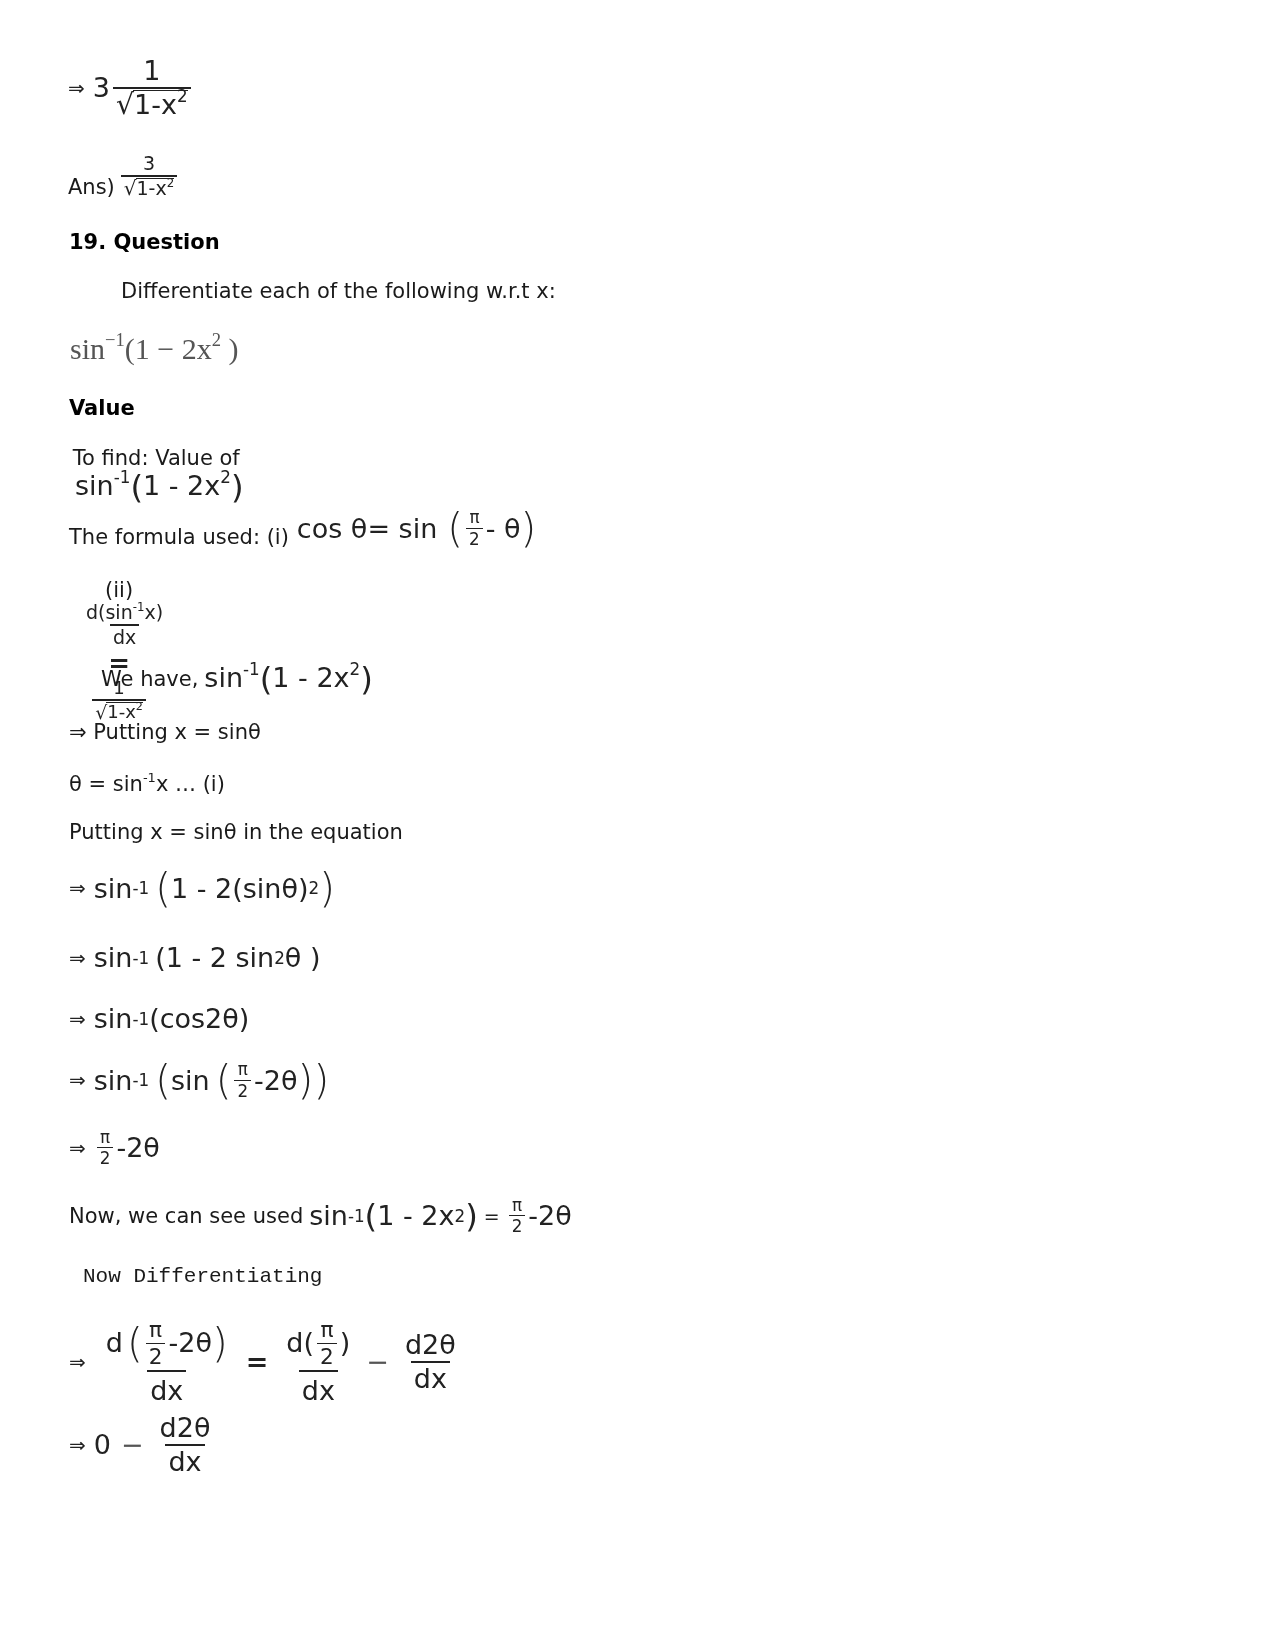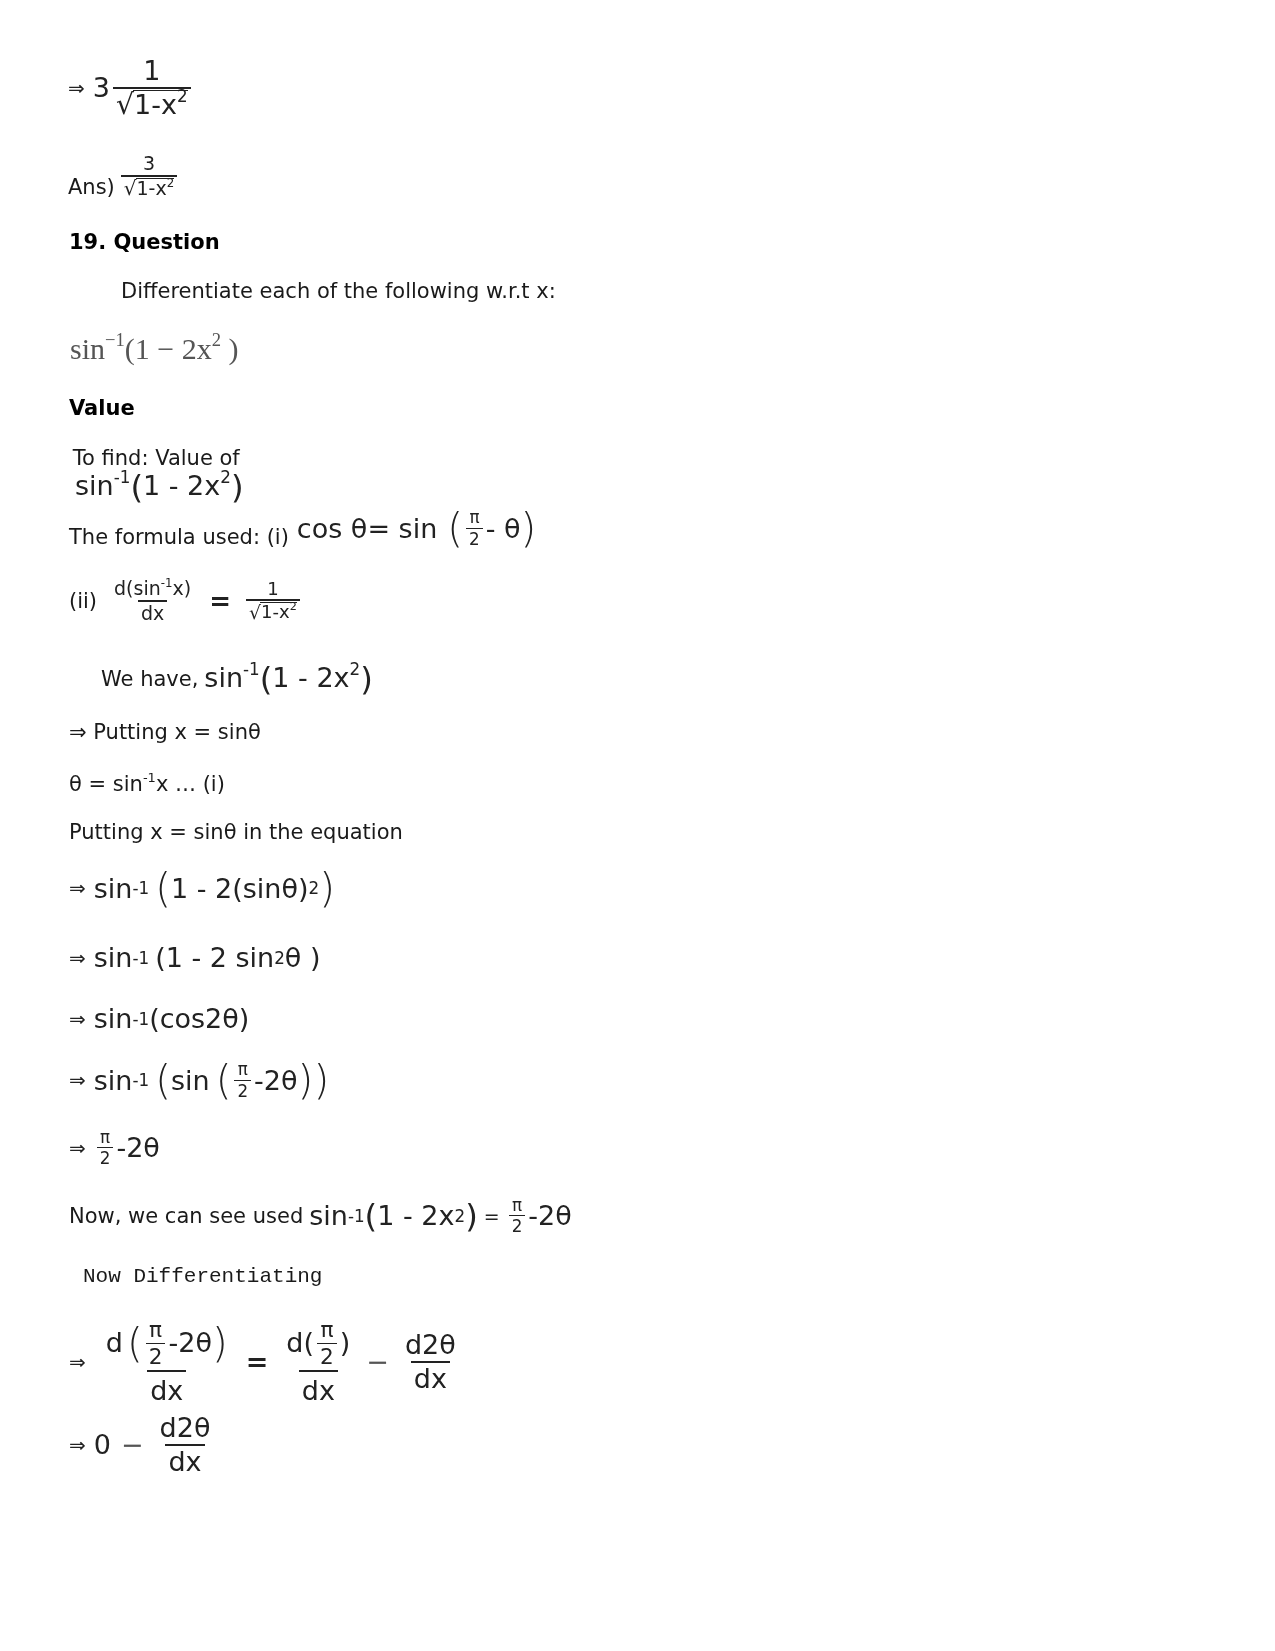--- a/index.html
+++ b/index.html
@@ -79,21 +79,21 @@
     <span class="paren-big" style="margin-left:10px;">(</span>
     <span class="frac small-frac">
         <span class="num">π</span>
         <span class="den">2</span>
       </span>
     <span>- θ</span>
     <span class="paren-big">)</span>
   </span>
 </div>
 
-<div class="abs" style="left:69px; top:578px; display:flex; align-items:center;">
+<div class="abs" style="left:69px; top:578px; display:flex; align-items:center;flex-direction:column;">
   <span class="txt">(ii)</span>
   <span class="frac math" style="font-size:19px; margin-left:14px;">
     <span class="num"><span>d(sin</span><sup>-1</sup><span>x)</span></span>
     <span class="den">dx</span>
   </span>
   <span class="math" style="font-size:26px; font-weight:bold; margin:0 12px;">=</span>
   <span class="frac math" style="font-size:18px;">
     <span class="num">1</span>
     <span class="den"><span class="sqrt">
           <span class="rad">√</span>

